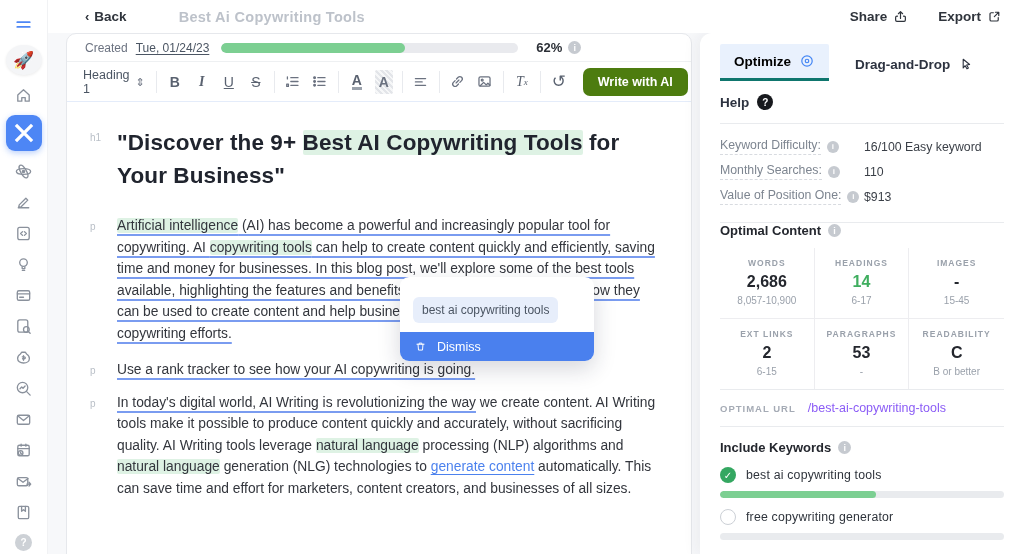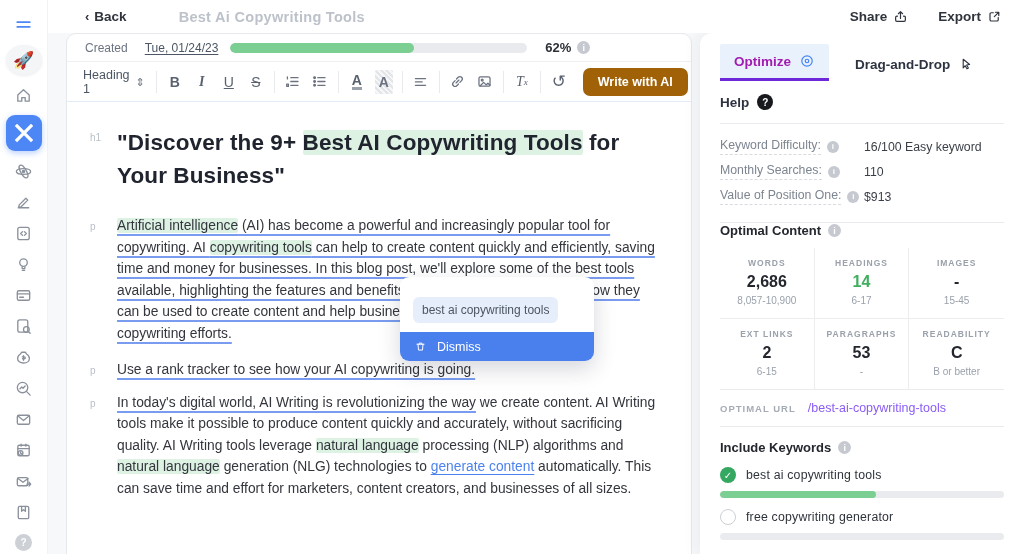--- a/index.html
+++ b/index.html
@@ -35,21 +35,21 @@
   .top-action svg { width:15px; height:15px; stroke:#2f343c; fill:none; stroke-width:1.6; stroke-linecap:round; stroke-linejoin:round; }
 
   
   .workspace { position:absolute; left:48px; top:33px; right:0; bottom:0; background:#f7f8fa; }
 
   
   .editor-card { position:absolute; left:18px; top:0; width:626px; bottom:-10px; background:#fff;
     border:1px solid #e6e8ec; border-radius:10px 10px 0 0; overflow:hidden; }
   .created-row { height:28px; display:flex; align-items:center; padding:0 18px;
     border-bottom:1px solid #eef0f2; font-size:12px; }
-  .created-label { color:#6b7280; margin-right:17px; }
+  .created-label { color:#6b7280; margin-right:8px; }
   .created-date { color:#4b5563; text-decoration:underline; text-underline-offset:2px; }
   .doc-progress { width:297px; height:10px; border-radius:6px; background:#e9eaee; margin-left:12px; overflow:hidden; }
   .doc-progress-fill { height:100%; border-radius:6px; background:#7ccf92; }
   .doc-pct { margin-left:18px; font-size:13px; font-weight:bold; color:#2b2f36; }
   .info-icon { width:13px; height:13px; border-radius:50%; background:#c6cad0; color:#fff;
     font-size:9px; font-weight:bold; display:inline-flex; align-items:center; justify-content:center; flex:none; }
   .info-icon::before { content:"i"; font-style:normal; }
   .created-row .info-icon { margin-left:6px; }
 
   .toolbar { height:40px; display:flex; align-items:center; padding:0 14px;
@@ -64,21 +64,21 @@
   .glyph-i::before { content:"I"; font-family:"Liberation Serif", serif; font-style:italic; font-weight:bold; }
   .glyph-u::before { content:"U"; text-decoration:underline; }
   .glyph-s::before { content:"S"; text-decoration:line-through; }
   .glyph-a::before { content:"A"; font-weight:bold; border-bottom:3px solid #9aa1ab; line-height:1; }
   .glyph-ahl { background:repeating-linear-gradient(45deg,#e3e5e9 0 2px,#f6f7f8 2px 4px); padding:1px 3px; border-radius:2px; }
   .glyph-ahl::before { content:"A"; font-weight:bold; color:#6b7280; }
   .glyph-undo::before { content:"↺"; font-size:17px; }
   .glyph-tx { font-family:"Liberation Serif", serif; font-style:italic; }
   .glyph-tx::before { content:"T"; font-size:14px; }
   .glyph-tx::after { content:"x"; font-size:9px; vertical-align:sub; }
-  .ai-btn { background:#a16207; color:#fff; font-size:12.5px; font-weight:bold;
+  .ai-btn { background:#4d7c0f; color:#fff; font-size:12.5px; font-weight:bold;
     border-radius:7px; padding:7px 15px; margin-left:6px; white-space:nowrap; }
 
   
   .doc { padding:24px 28px 0 20px; }
   .block { display:flex; }
   .gutter { width:30px; flex:none; font-size:10px; color:#b9bfc7; padding-top:6px; text-align:left; padding-left:3px; }
   .btext { width:548px; }
   .doc h1 { font-size:22.5px; line-height:33px; color:#20242e; letter-spacing:.1px; max-width:560px; }
   .doc h2 { font-size:18.5px; color:#20242e; }
   .doc p { font-size:13.8px; line-height:21.5px; color:#33363d; }
@@ -100,21 +100,21 @@
     font-size:12px; color:#4b5563; display:inline-block; }
   .tip-dismiss { background:#4a80ee; height:29px; display:flex; align-items:center; gap:10px;
     padding:0 14px; color:#fff; font-size:12.5px; }
   .tip-dismiss svg { width:13px; height:13px; stroke:#fff; fill:none; stroke-width:1.5; stroke-linecap:round; stroke-linejoin:round; }
 
   
   .panel { position:absolute; left:652px; top:0; right:0; bottom:0; background:#fff;
     border-radius:12px 0 0 0; box-shadow:-5px 0 14px rgba(30,40,60,.05); padding:0 20px; z-index:10; }
   .tabs { display:flex; align-items:flex-end; gap:26px; padding-top:11px; }
   .tab { font-size:13.5px; font-weight:bold; display:flex; align-items:center; gap:8px; padding:9px 14px; }
-  .tab-active { color:#a21caf; background:#e9f1fd; border-bottom:3px solid #6d28d9; border-radius:2px 2px 0 0; }
+  .tab-active { color:#000000; background:#e9f1fd; border-bottom:3px solid #0f766e; border-radius:2px 2px 0 0; }
   .tab-active svg { width:16px; height:16px; stroke:#4285f4; fill:none; stroke-width:1.5; }
   .tab-plain { color:#2d3340; padding-left:0; }
   .tab-plain svg { width:16px; height:16px; stroke:#2d3340; fill:none; stroke-width:1.4; stroke-linejoin:round; }
   .help-row { display:flex; align-items:center; gap:8px; margin-top:13px; font-size:13.5px; font-weight:bold; color:#2d3340; }
   .help-dark { width:16px; height:16px; border-radius:50%; background:#17191d; color:#fff; font-size:10px;
     font-weight:bold; display:flex; align-items:center; justify-content:center; }
   .help-dark::before { content:"?"; }
   .hr { border-top:1px solid #e9ebee; margin-top:13px; }
   .metrics { margin-top:10px; }
   .metric-row { display:flex; align-items:center; height:25px; font-size:12.3px; }

